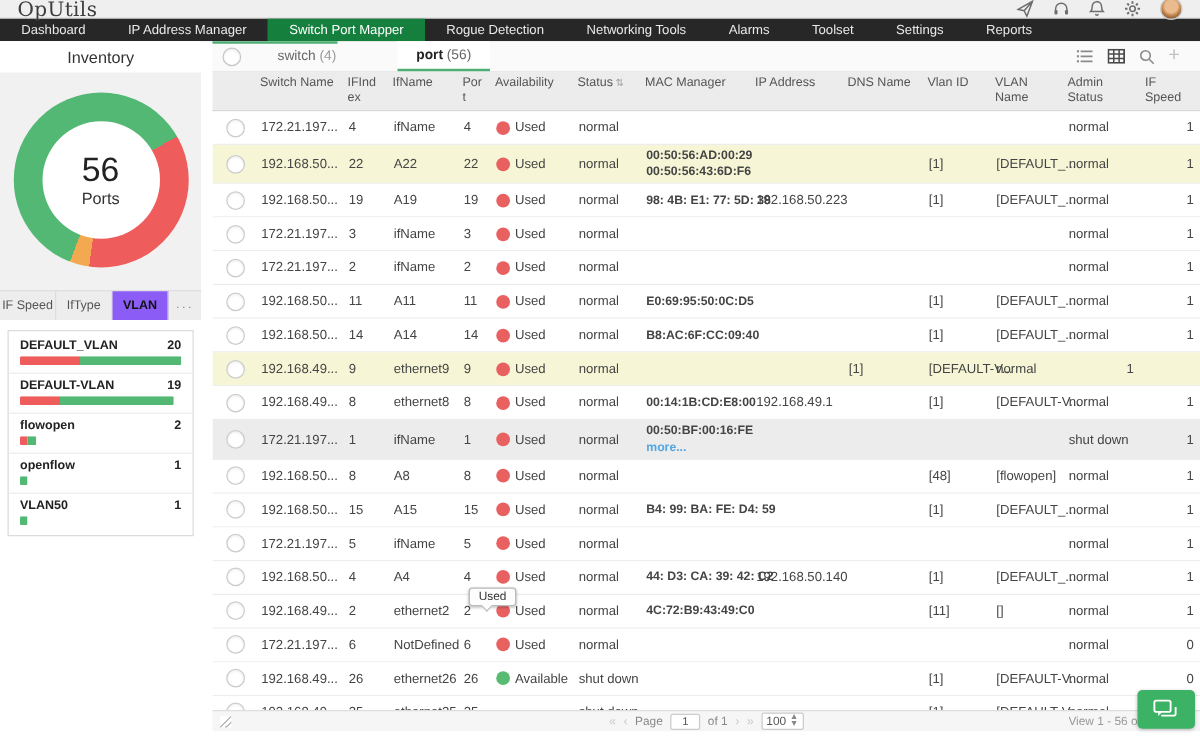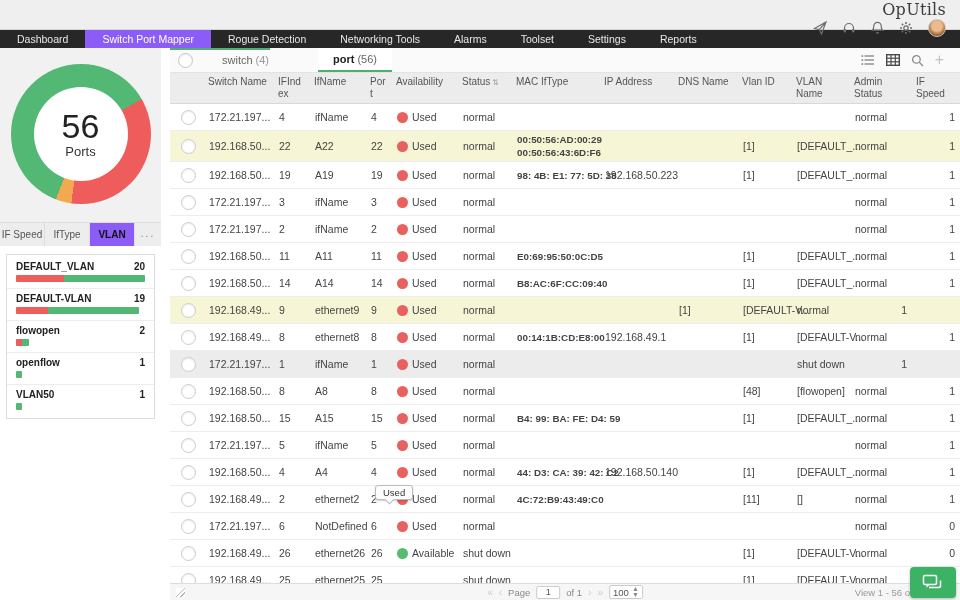--- a/index.html
+++ b/index.html
@@ -1,45 +1,45 @@
 <!DOCTYPE html>
 <html><head>
 <meta charset="utf-8">
 <style>
   * { box-sizing: border-box; margin: 0; padding: 0; }
   html,body { width:960px; height:600px; overflow:hidden; background:#fff;
     font-family:"Liberation Sans", sans-serif; }
 
   
-  .topbar{ height:30px; background:#efefef; border-bottom:1px solid #d6d6d6;
-    display:flex; align-items:flex-end; padding:0 14px;flex-direction:column; }
+  .topbar{ height:15px; background:#efefef; border-bottom:1px solid #d6d6d6;
+    display:flex; align-items:center; padding:0 14px; }
   .logo{ font-family:"DejaVu Serif", serif; font-size:16px; color:#3d3d3d; letter-spacing:.3px; }
   .topbar-icons{ margin-left:auto; display:flex; align-items:center; gap:15px; }
   .tb-icon{ display:flex; align-items:center; cursor:pointer; }
   .avatar{ width:18px; height:18px; border-radius:50%;
     background: radial-gradient(circle at 50% 38%, #e9bb8e 0 40%, #c98b52 55%, #7a512b 80%, #5d3c1e);
     border:1px solid #c9c9c9; }
 
   
   .nav{ height:18px; background:#272727; display:flex; align-items:stretch; }
   .nav-item{ color:#e8e8e8; font-size:10.5px; line-height:18px; padding:0 17px; white-space:nowrap; cursor:pointer; }
-  .nav-item.active{ background:#8b5cf6; color:#fff; }
+  .nav-item.active{ background:#15803d; color:#fff; }
 
   
   .content{ display:flex; height:552px; }
 
   
   .sidebar{ width:161px; flex:none; background:#fff; }
   .sidebar-title{ height:25px; line-height:25px; text-align:center; font-size:13px; color:#333; background:#fff; }
   .chart-card{ background:#f1f1f1; padding-top:16px; }
   .donut{ width:140px; height:140px; border-radius:50%; margin:0 auto 18px; position:relative;
     background:conic-gradient(#52b874 0 60deg, #ee5c5c 60deg 188deg, #f3a950 188deg 201deg, #52b874 201deg 360deg); }
   .donut-hole{ position:absolute; inset:23px; border-radius:50%; background:#fff;
     display:flex; flex-direction:column; align-items:center; justify-content:center; }
-  .donut-value{ font-size:34px; color:#222; line-height:1.05;text-align:right; }
+  .donut-value{ font-size:27px; color:#222; line-height:1.05;text-align:right; }
   .donut-label{ font-size:13px; color:#333; }
   .side-tabs{ display:flex; background:#ededed; border-top:1px solid #dedede; height:24px; }
   .side-tab{ flex:1; text-align:center; font-size:10px; color:#555; line-height:24px;
     border-right:1px solid #ddd; cursor:pointer; white-space:nowrap; }
   .side-tab.active{ background:#8b5cf6; font-weight:bold; color:#111; }
   .side-tab-more{ width:26px; text-align:center; line-height:22px; letter-spacing:2px; color:#888; cursor:pointer; font-size:10px;}
   .vlan-card{ margin:8px 6px 0; background:#fff; border:1px solid #dcdcdc; padding:2px 0; }
   .vlan-item{ padding:4px 9px 6px; border-bottom:1px solid #ededed; }
   .vlan-item:last-child{ border-bottom:none; }
   .vlan-head{ display:flex; justify-content:space-between; font-size:10px; font-weight:bold; color:#222; margin-bottom:3px; }
@@ -148,32 +148,34 @@
             <line x1="4.2" y1="9.8" x2="2.8" y2="11.2"></line>
           </g>
         </svg>
     </span>
     <span class="avatar"></span>
   </div>
 </div>
 
 <div class="nav" id="nav">
     <div class="nav-item">Dashboard</div>
+    <div class="nav-item">IP Address Manager</div>
     <div class="nav-item active">Switch Port Mapper</div>
     <div class="nav-item">Rogue Detection</div>
     <div class="nav-item">Networking Tools</div>
     <div class="nav-item">Alarms</div>
     <div class="nav-item">Toolset</div>
     <div class="nav-item">Settings</div>
     <div class="nav-item">Reports</div>
   </div>
 
 <div class="content">
 
   <div class="sidebar">
+    <div class="sidebar-title">Inventory</div>
     <div class="chart-card">
       <div class="donut">
         <div class="donut-hole">
           <div class="donut-value">56</div>
           <div class="donut-label">Ports</div>
         </div>
       </div>
       <div class="side-tabs" id="sideTabs">
           <div class="side-tab">IF Speed</div>
           <div class="side-tab">IfType</div>
@@ -282,21 +284,21 @@
     </div>
 
     <div class="grid-head" id="gridHead">
         <div class="hcell"></div>
         <div class="hcell">Switch Name</div>
         <div class="hcell brk">IFIndex</div>
         <div class="hcell">IfName</div>
         <div class="hcell brk">Port</div>
         <div class="hcell">Availability</div>
         <div class="hcell">Status<span class="sort">⇅</span></div>
-        <div class="hcell">MAC IfType</div>
+        <div class="hcell">MAC Manager</div>
         <div class="hcell">IP Address</div>
         <div class="hcell">DNS Name</div>
         <div class="hcell">Vlan ID</div>
         <div class="hcell">VLAN Name</div>
         <div class="hcell">Admin Status</div>
         <div class="hcell">IF Speed</div>
       </div>
 
     <div class="rows" id="gridRows">
       <div class="tooltip">Used</div>
@@ -494,20 +496,21 @@
           </div>
           <div class="cell">172.21.197...</div>
           <div class="cell">1</div>
           <div class="cell">ifName</div>
           <div class="cell">1</div>
           <div class="cell">
             <span class="dot used"></span>
             <span>Used</span>
           </div>
           <div class="cell">normal</div>
+          <div class="cell mac"><span>00:50:BF:00:16:FE</span><span class="more-link">more...</span></div>
           <div class="cell"></div>
           <div class="cell"></div>
           <div class="cell"></div>
           <div class="cell"></div>
           <div class="cell">shut down</div>
           <div class="cell right">1</div>
         </div>
         <div class="grid-row">
           <div class="cell">
             <span class="row-radio"></span>

